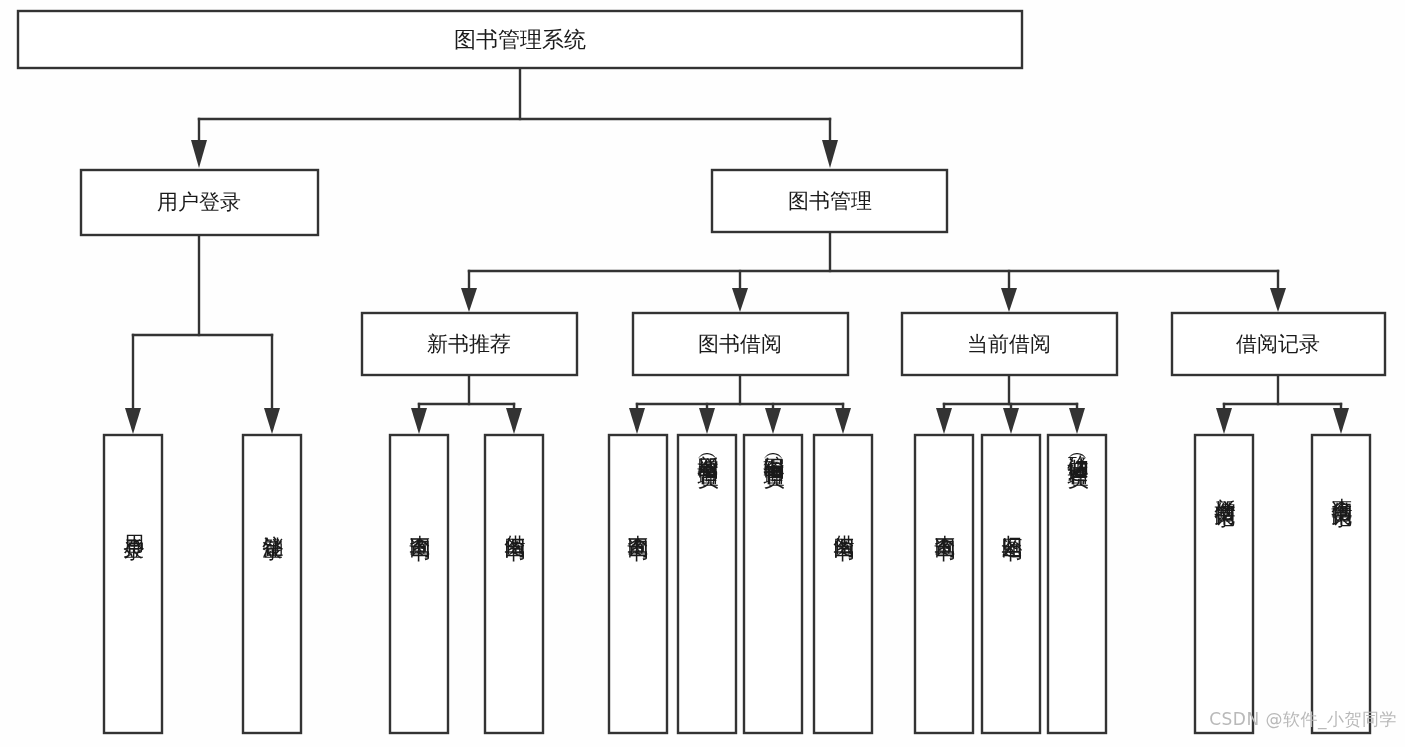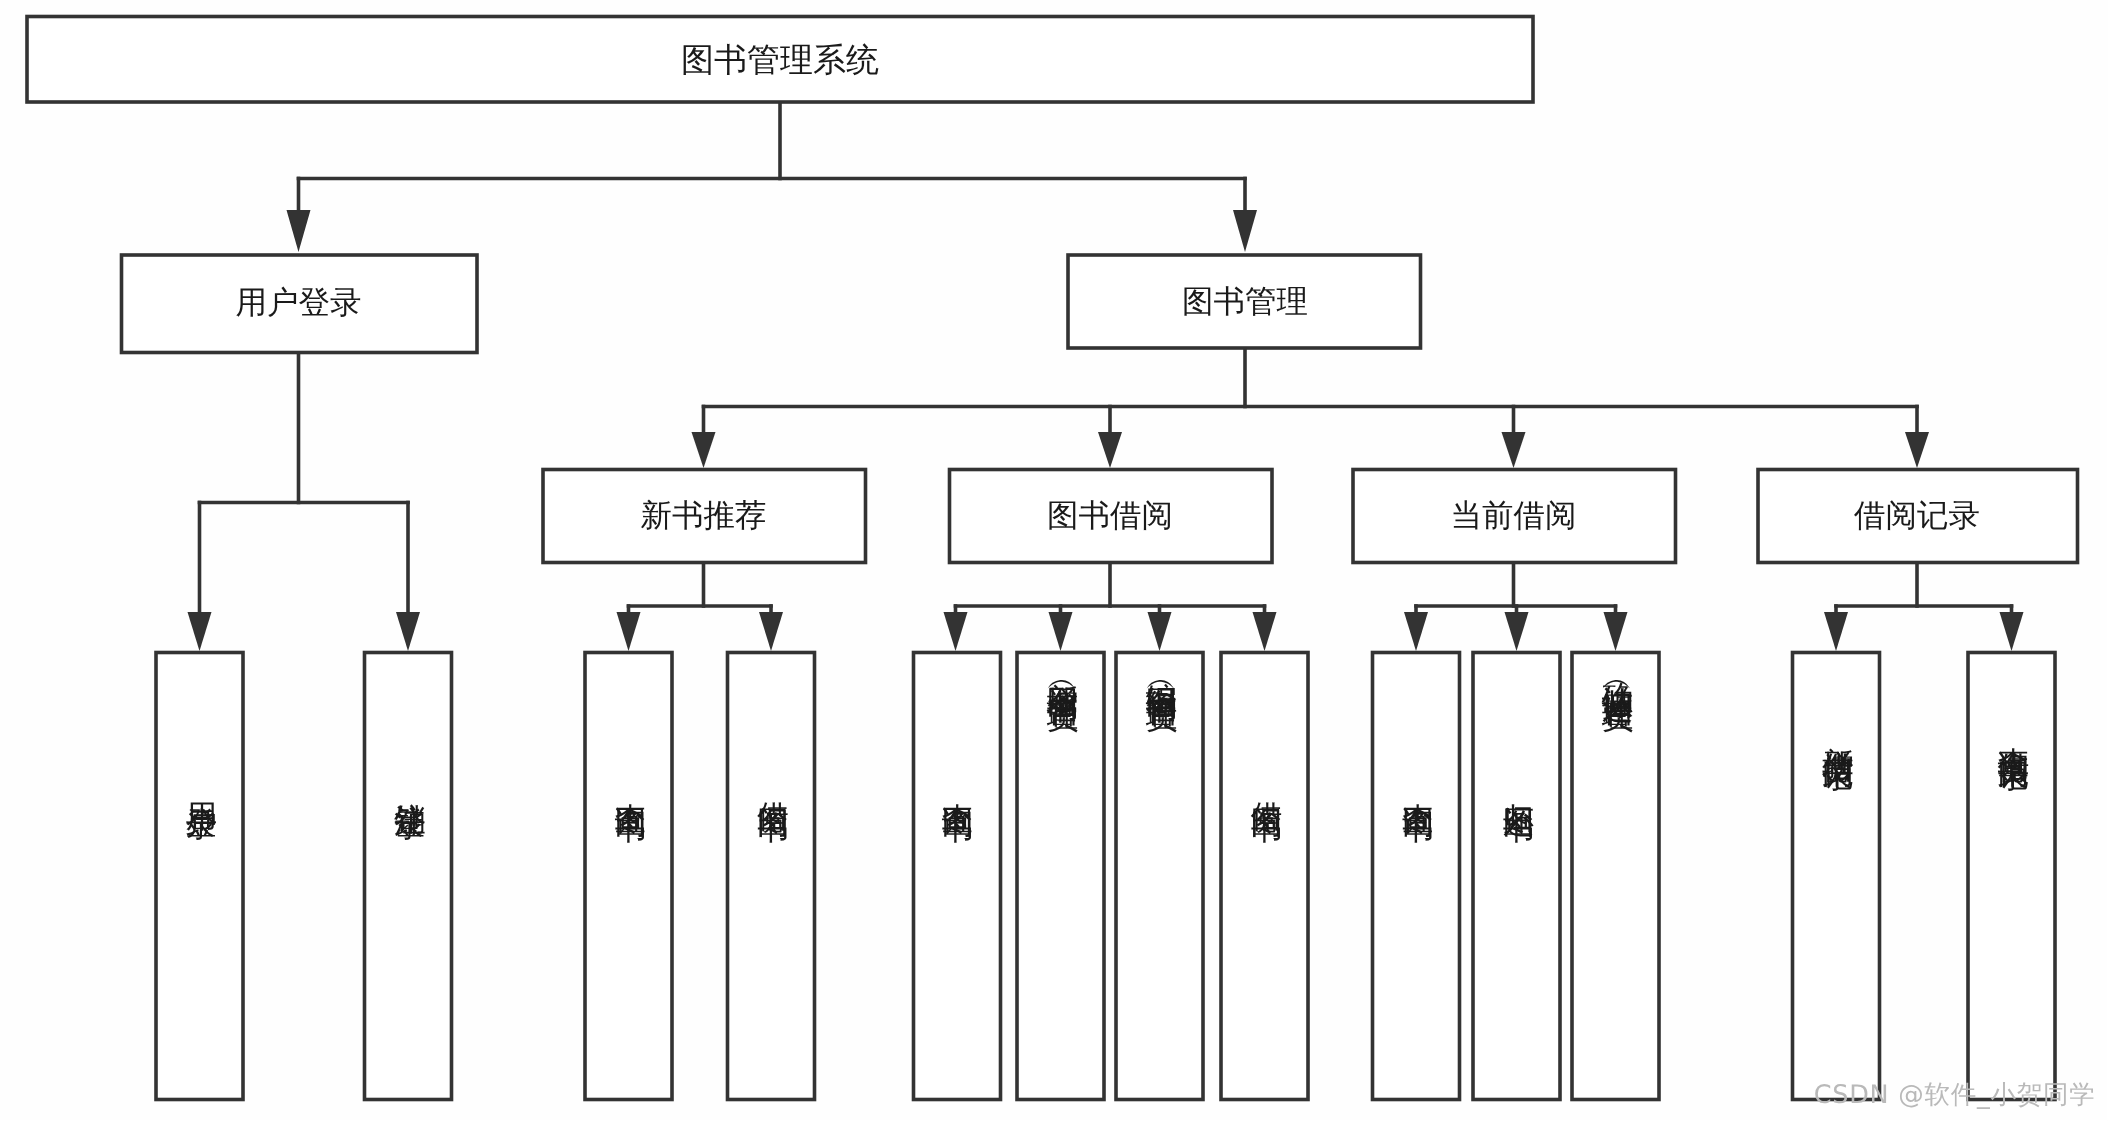--- a/index.html
+++ b/index.html
@@ -55,21 +55,21 @@
     writing-mode: vertical-rl;
     text-orientation: upright;
     letter-spacing: 2px;
   }
   .label-title {
     font-size: 22px;
   }
   .watermark {
     position: absolute;
     right: 8px;
-    bottom: 6px;
+    bottom: 16px;
     font-family: "DejaVu Sans", "Liberation Sans", sans-serif;
     font-size: 17px;
     color: #b9b9b9;
     white-space: nowrap;
     letter-spacing: 0.5px;
     pointer-events: none;
   }
 </style>
 </head>
 <body>

